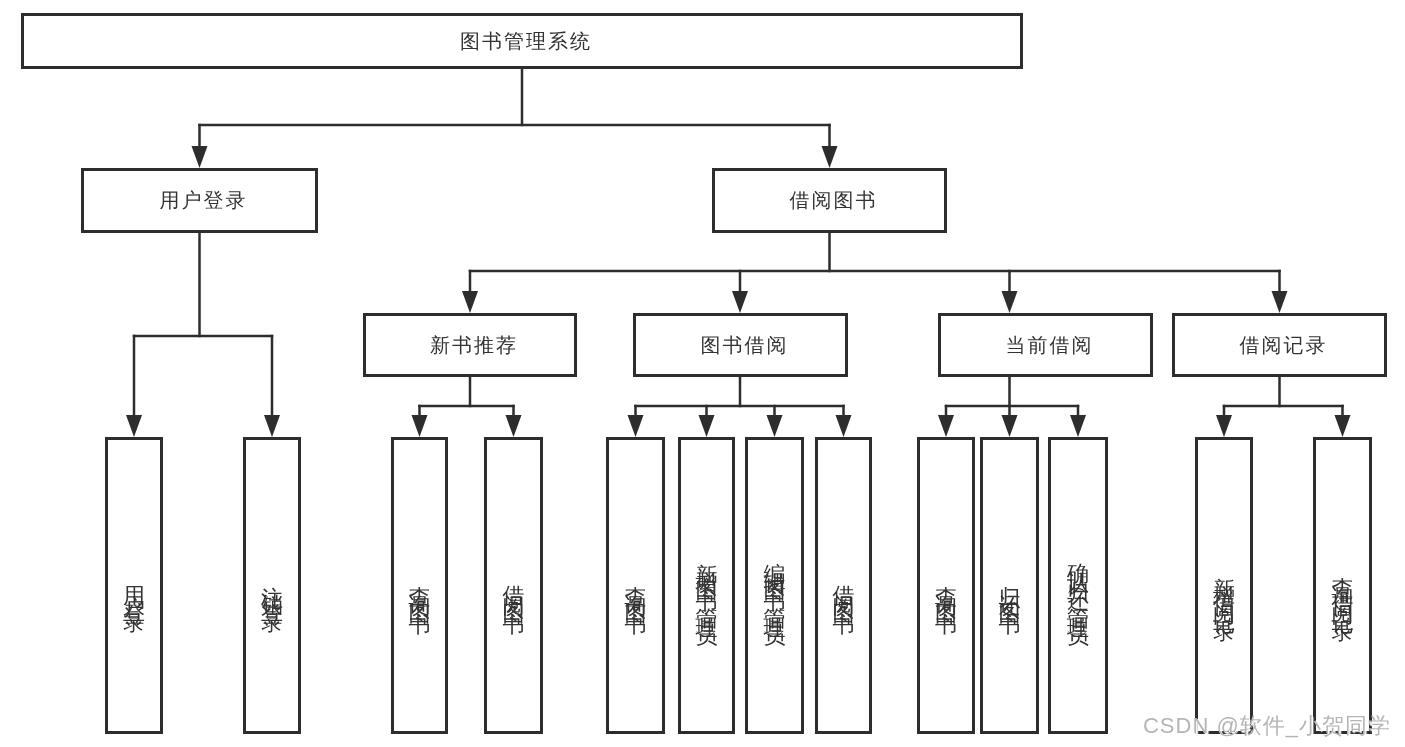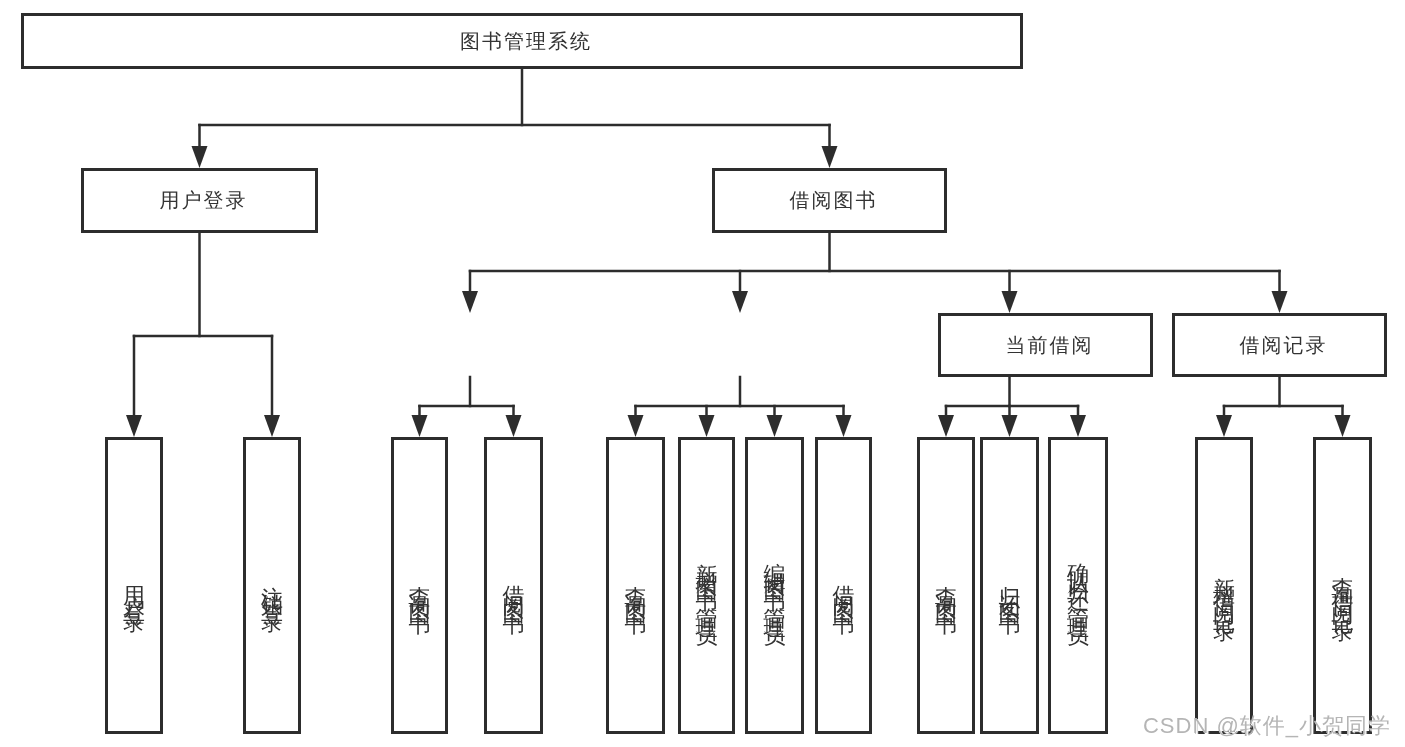--- a/index.html
+++ b/index.html
@@ -95,20 +95,22 @@
       <polygon points="1216,415 1232,415 1224,437" fill="#2d2d2d"></polygon>
       <line x1="1342.5" y1="406" x2="1342.5" y2="419" stroke="#2d2d2d" stroke-width="2.5" stroke-linecap="square"></line>
       <polygon points="1334.5,415 1350.5,415 1342.5,437" fill="#2d2d2d"></polygon>
     </svg>
 
   <div class="box" style="left:21px;top:13px;width:1002px;height:56px;">图书管理系统</div>
 
   <div class="box" style="left:81px;top:168px;width:237px;height:65px;">用户登录</div>
   <div class="box" style="left:712px;top:168px;width:235px;height:65px;">借阅图书</div>
 
+  <div class="box" style="left:363px;top:313px;width:214px;height:64px;">新书推荐</div>
+  <div class="box" style="left:633px;top:313px;width:215px;height:64px;">图书借阅</div>
   <div class="box" style="left:938px;top:313px;width:215px;height:64px;">当前借阅</div>
   <div class="box" style="left:1172px;top:313px;width:215px;height:64px;">借阅记录</div>
 
   <div class="vbox" style="left:105px;top:437px;width:58px;height:297px;">
     <span class="vtext">用户登录</span>
     </div>
   <div class="vbox" style="left:243px;top:437px;width:58px;height:297px;">
     <span class="vtext">注销登录</span>
     </div>
 

